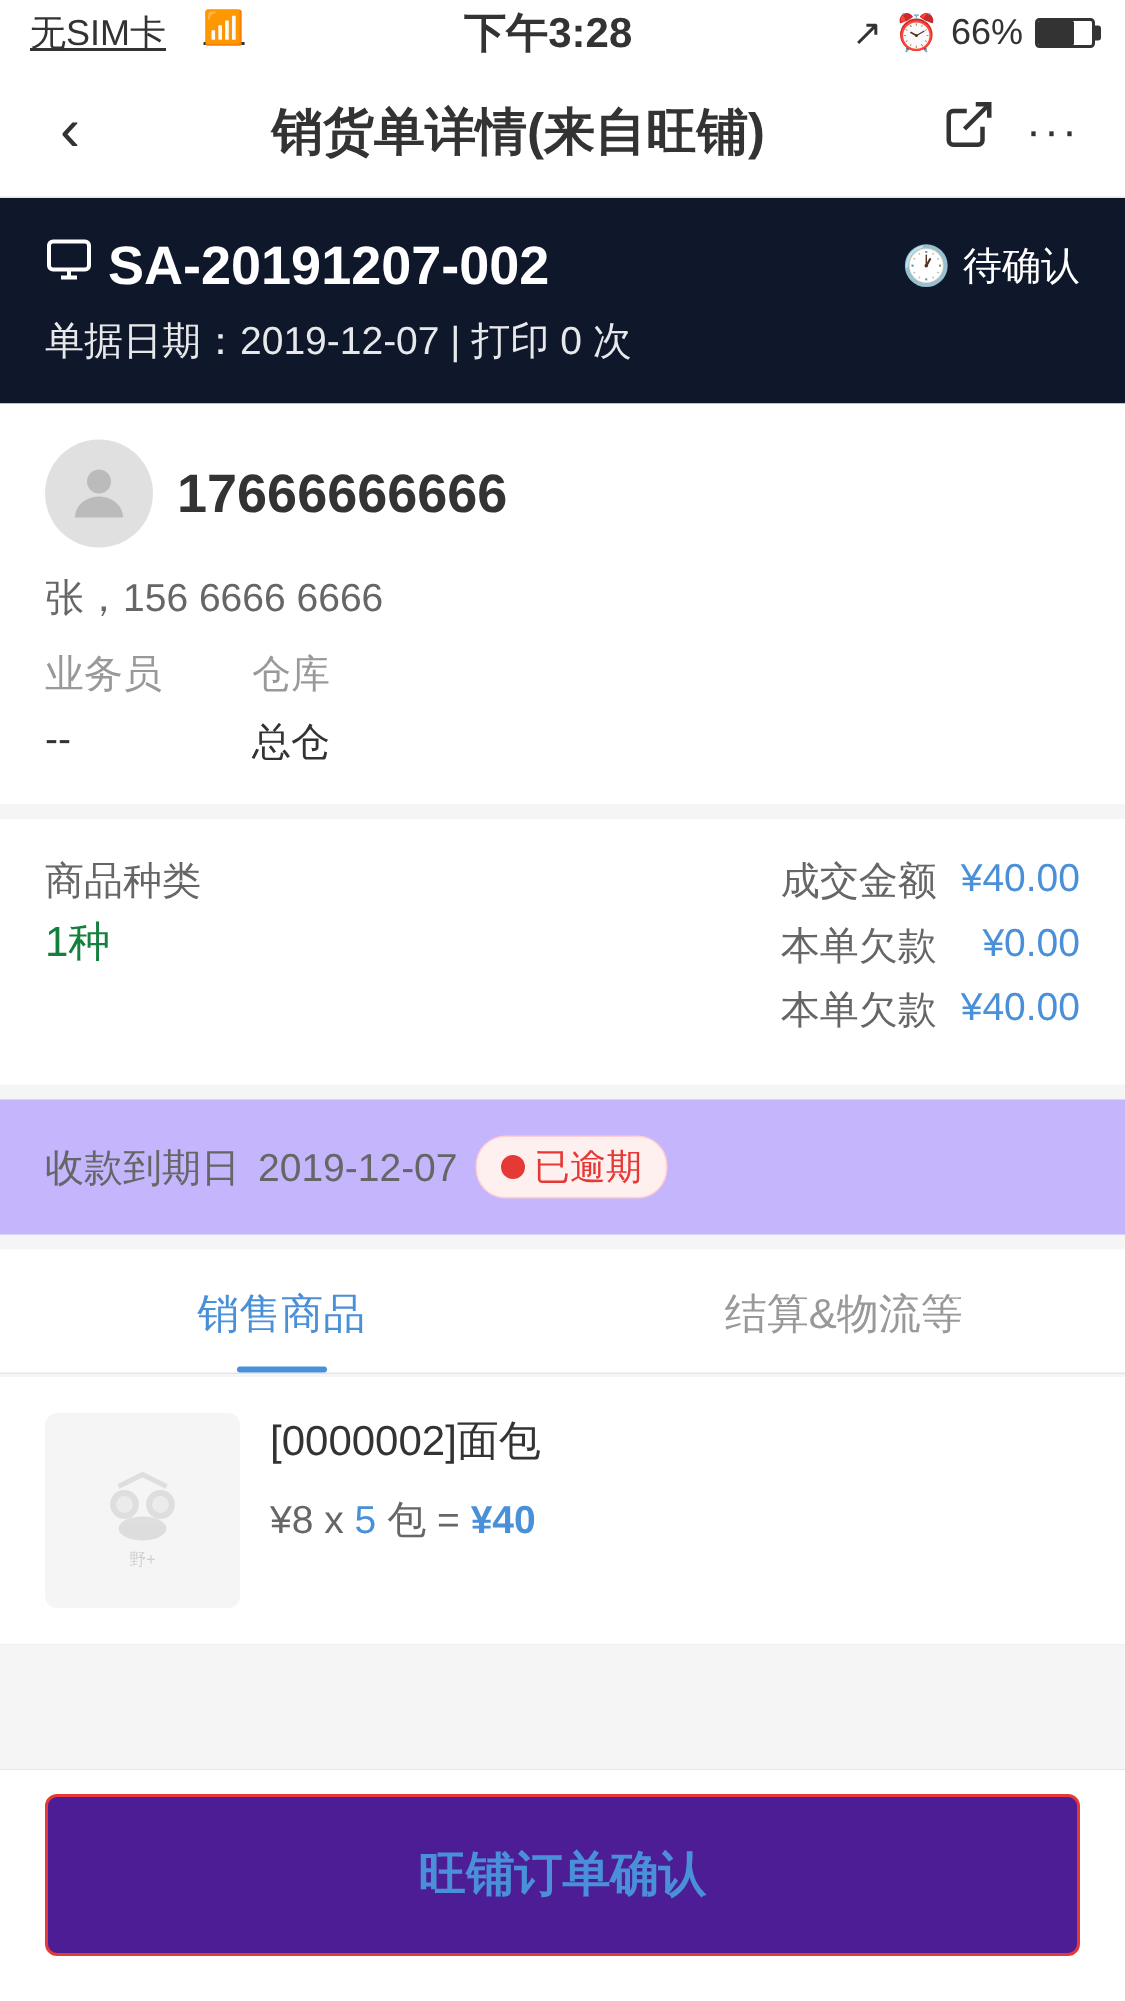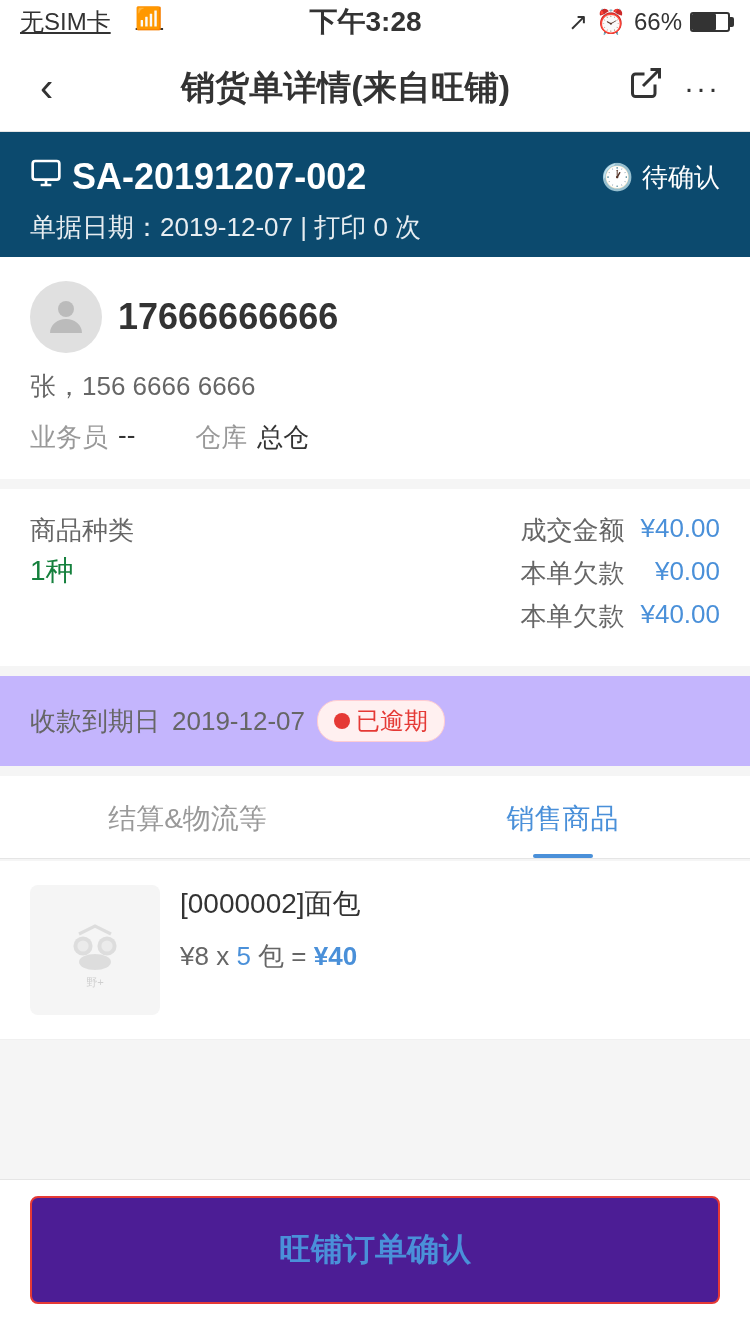--- a/index.html
+++ b/index.html
@@ -64,22 +64,22 @@
       gap: 20px;
     }
     .nav-icon {
       font-size: 36px;
       color: #333;
       cursor: pointer;
     }
 
     
     .order-header {
-      background: #0c4a6e;
-      padding: 24px 30px 12px;
+      background: #0f172a;
+      padding: 24px 30px 24px;
       color: #fff;
     }
     .order-id-row {
       display: flex;
       justify-content: space-between;
       align-items: center;
       margin-bottom: 12px;
     }
     .order-id {
       font-size: 36px;
@@ -134,21 +134,21 @@
       font-size: 26px;
       color: #666;
       margin-bottom: 16px;
     }
     .customer-meta {
       display: flex;
       gap: 60px;
       font-size: 26px;
       color: #666;
     }
-    .meta-item { display: flex; gap: 10px; }
+    .meta-item { display: flex; gap: 10px; flex-direction: column; }
     .meta-label { color: #999; }
     .meta-value { color: #333; }
 
     
     .stats-card {
       background: #fff;
       padding: 24px 30px;
       margin-bottom: 10px;
       display: flex;
       justify-content: space-between;
@@ -406,25 +406,25 @@
 <div class="due-card">
   <span>收款到期日</span>
   <span>2019-12-07</span>
   <div class="overdue-badge">
     <span class="overdue-dot"></span>
     <span>已逾期</span>
   </div>
 </div>
 
 <div class="tabs">
+  <div class="tab active">
+    <span>销售商品</span>
+  </div>
   <div class="tab">
     <span>结算&amp;物流等</span>
-  </div>
-  <div class="tab active">
-    <span>销售商品</span>
   </div>
 </div>
 
 <div class="product-list">
   <div class="product-item">
     <div class="product-thumb">
       <svg viewBox="0 0 100 100" fill="none">
 
         <circle cx="35" cy="45" r="12" fill="#bbb"></circle>
         <circle cx="65" cy="45" r="12" fill="#bbb"></circle>

